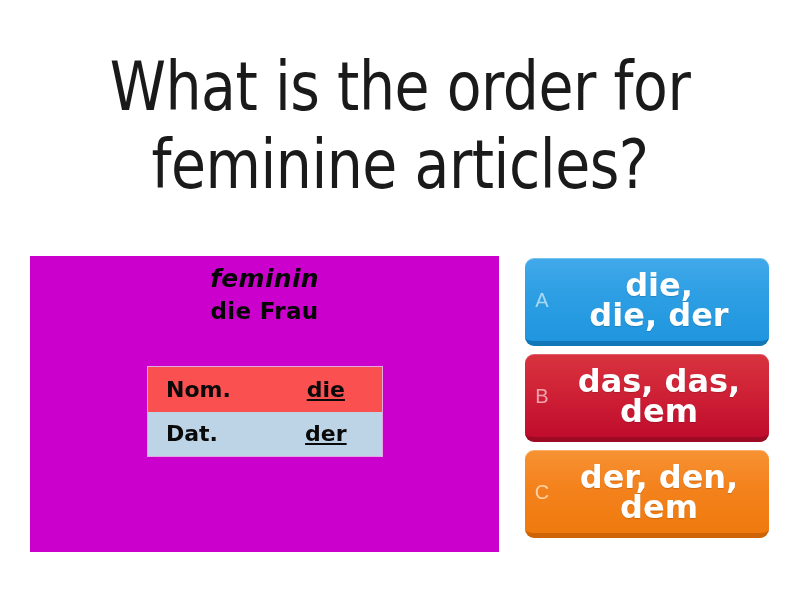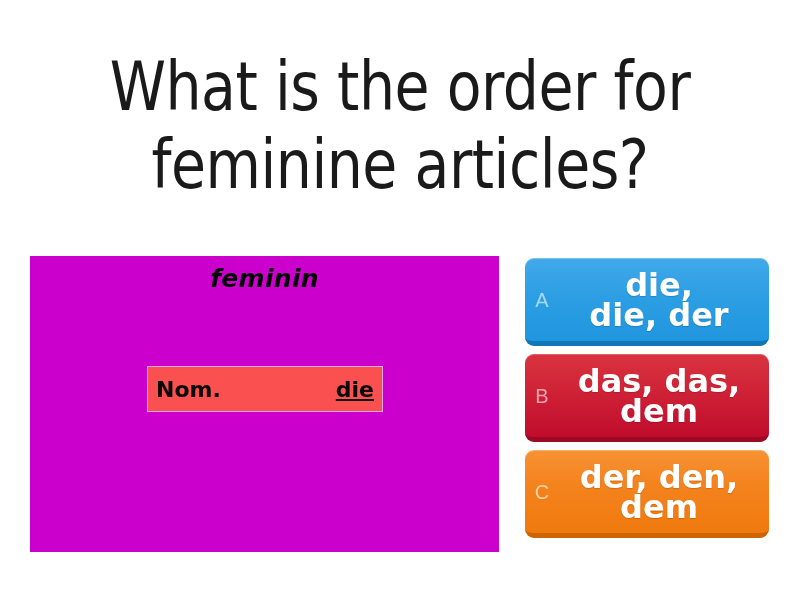--- a/index.html
+++ b/index.html
@@ -90,26 +90,26 @@
     border-collapse: collapse;
     border: 1px solid #e3a8e3;
     box-sizing: border-box;
   }
   #decl-table tr { height: 45px; }
   #decl-table td {
     font-family: "DejaVu Sans", "Liberation Sans", sans-serif;
     font-weight: bold;
     font-size: 22px;
     color: #0a0a0a;
-    padding: 0 8px;
+    padding: 0 18px;
     vertical-align: middle;
     border: 0;
   }
   #decl-table td.case-cell { text-align: left; width: 52%; }
-  #decl-table td.art-cell  { text-align: right; width: 48%; }
+  #decl-table td.art-cell  { text-align: center; width: 48%; }
   #decl-table td.art-cell span { text-decoration: underline; text-underline-offset: 2px; }
   .row-nom td { background: #fb5050; }
   .row-akk td { background: #fcd769; }
   .row-dat td { background: #bcd4e6; }
 
   
   #answers {
     position: absolute;
     left: 525px;
     top: 0px;
@@ -179,30 +179,37 @@
 
 <div id="quiz-title">What is the order for
 feminine articles?</div>
 
 <div id="content-row">
 
   <div id="media-panel">
 
     <div id="media-heading-wrap">
       <span id="media-heading-1">feminin</span>
+      <span id="media-heading-2">die Frau</span>
     </div>
 
     <table id="decl-table">
       <tbody>
         <tr class="row-nom">
           <td class="case-cell">Nom.</td>
           <td class="art-cell">
             <span>die</span>
           </td>
         </tr>
+        <tr class="row-dat">
+          <td class="case-cell">Dat.</td>
+          <td class="art-cell">
+            <span>der</span>
+          </td>
+        </tr>
       </tbody>
     </table>
 
   </div>
 
   <div id="answers">
 
     <div class="answer-btn" id="answer-a">
       <span class="letter">A</span>
       <span class="atext">die,

